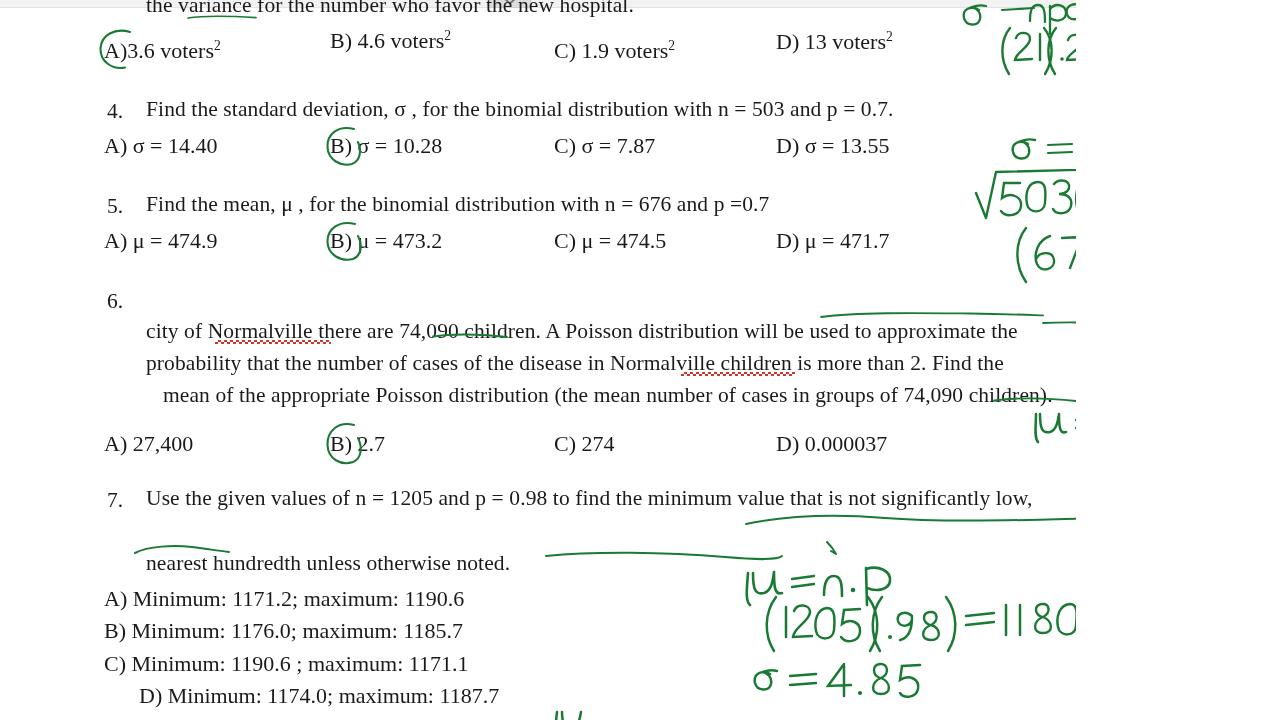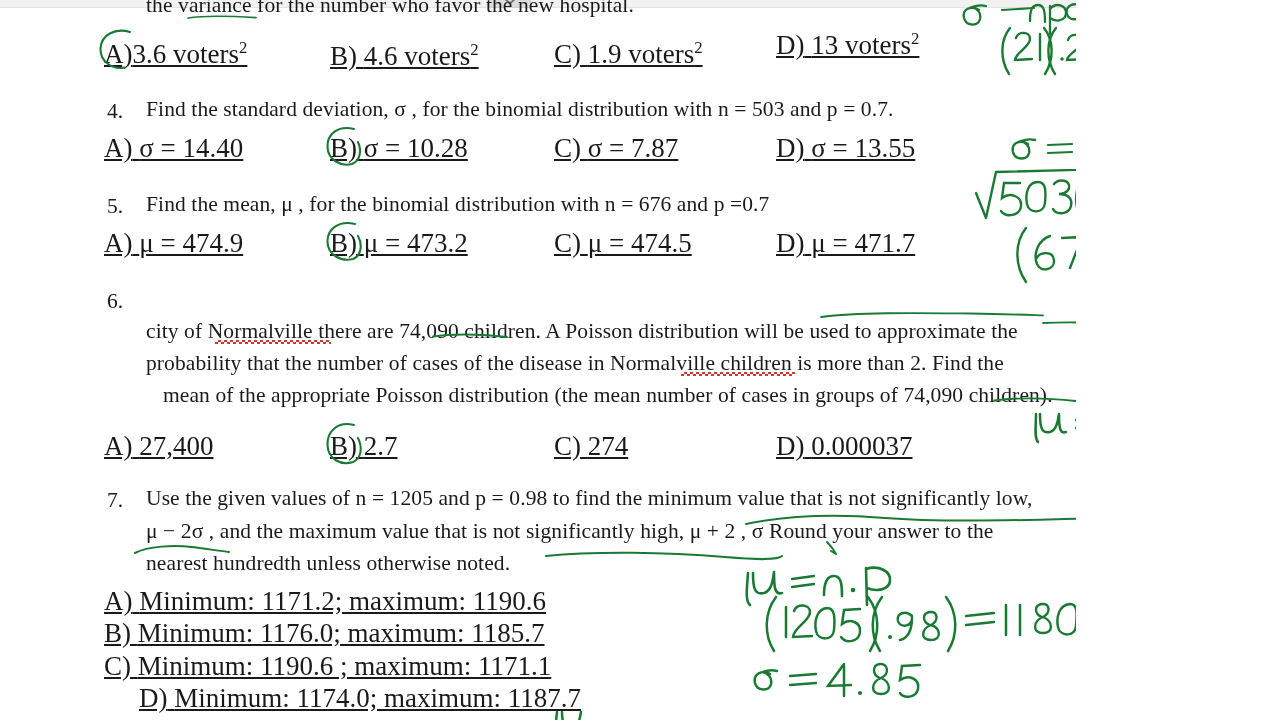--- a/index.html
+++ b/index.html
@@ -57,21 +57,21 @@
   }
 
   .line {
     position: absolute;
     white-space: nowrap;
     font-size: 21.5px;
     line-height: 1;
     letter-spacing: 0.1px;
   }
   .qnum { position: absolute; font-size: 21.5px; }
-  .opt  { position: absolute; font-size: 27px; white-space: nowrap; text-decoration: underline; }
+  .opt  { position: absolute; font-size: 22px; white-space: nowrap; }
 
   sup.sq { font-size: 0.62em; vertical-align: super; }
 
   
   .squiggle {
     position: absolute;
     height: 4px;
     background-image:
       radial-gradient(circle at 1.5px 3px, #d02b1f 1.2px, transparent 1.3px),
       radial-gradient(circle at 4.5px 1px, #d02b1f 1.2px, transparent 1.3px);
@@ -98,21 +98,21 @@
     </svg>
   </div>
 
   <div class="doc">
 
     <div class="line" style="left:146px; top:-13px;">the variance for the number who favor the new hospital.</div>
 
     <div class="opt" style="left:104px; top:30px;">
       <span>A)</span><span>3.6 voters</span><sup class="sq">2</sup>
     </div>
-    <div class="opt" style="left:330px; top:32px;">
+    <div class="opt" style="left:330px; top:20px;">
       <span>B)</span> <span>4.6 voters</span><sup class="sq">2</sup>
     </div>
     <div class="opt" style="left:554px; top:30px;">
       <span>C)</span> <span>1.9 voters</span><sup class="sq">2</sup>
     </div>
     <div class="opt" style="left:776px; top:21px;">
       <span>D)</span> <span>13 voters</span><sup class="sq">2</sup>
     </div>
 
     <div class="ink" style="left:187px; top:6px;">
@@ -341,21 +341,20 @@
         <path d="M80 33 C 80 20, 83 15, 90 15 C 97 15, 98 22, 98 34" fill="none" stroke="#1a7a34" stroke-width="2.5" stroke-linecap="round"></path>
 
         <circle cx="108" cy="28" r="2.2" fill="#1a7a34"></circle>
 
         <path d="M120 8 L 120 40 M120 9 C 132 6, 143 11, 142 20 C 141 28, 129 30, 120 27" fill="none" stroke="#1a7a34" stroke-width="2.5" stroke-linecap="round"></path>
       </svg>
     </div>
 
     <div class="qnum" style="left:107px; top:480px;">7.</div>
     <div class="line" style="left:146px; top:480px;">Use the given values of n = 1205 and p = 0.98 to find the minimum value that is not significantly low,</div>
-    <div class="line" style="left:146px; top:513px;">μ − 2σ , and the maximum value that is not significantly high, μ + 2 , σ Round your answer to the</div>
     <div class="line" style="left:146px; top:545px;">nearest hundredth unless otherwise noted.</div>
 
     <div class="ink" style="left:745px; top:505px;">
       <svg width="420" height="13" viewBox="0 0 420 13">
         <path d="M1 11 C 40 3, 90 1, 140 5 C 190 9, 250 8, 320 6 C 370 5, 400 4, 419 4" fill="none" stroke="#1a7a34" stroke-width="2" stroke-linecap="round"></path>
       </svg>
     </div>
     <div class="ink" style="left:134px; top:536px;">
       <svg width="96" height="11" viewBox="0 0 96 11">
         <path d="M1 9 C 14 2, 40 1, 58 3 C 74 5, 86 7, 95 8" fill="none" stroke="#1a7a34" stroke-width="2" stroke-linecap="round"></path>

